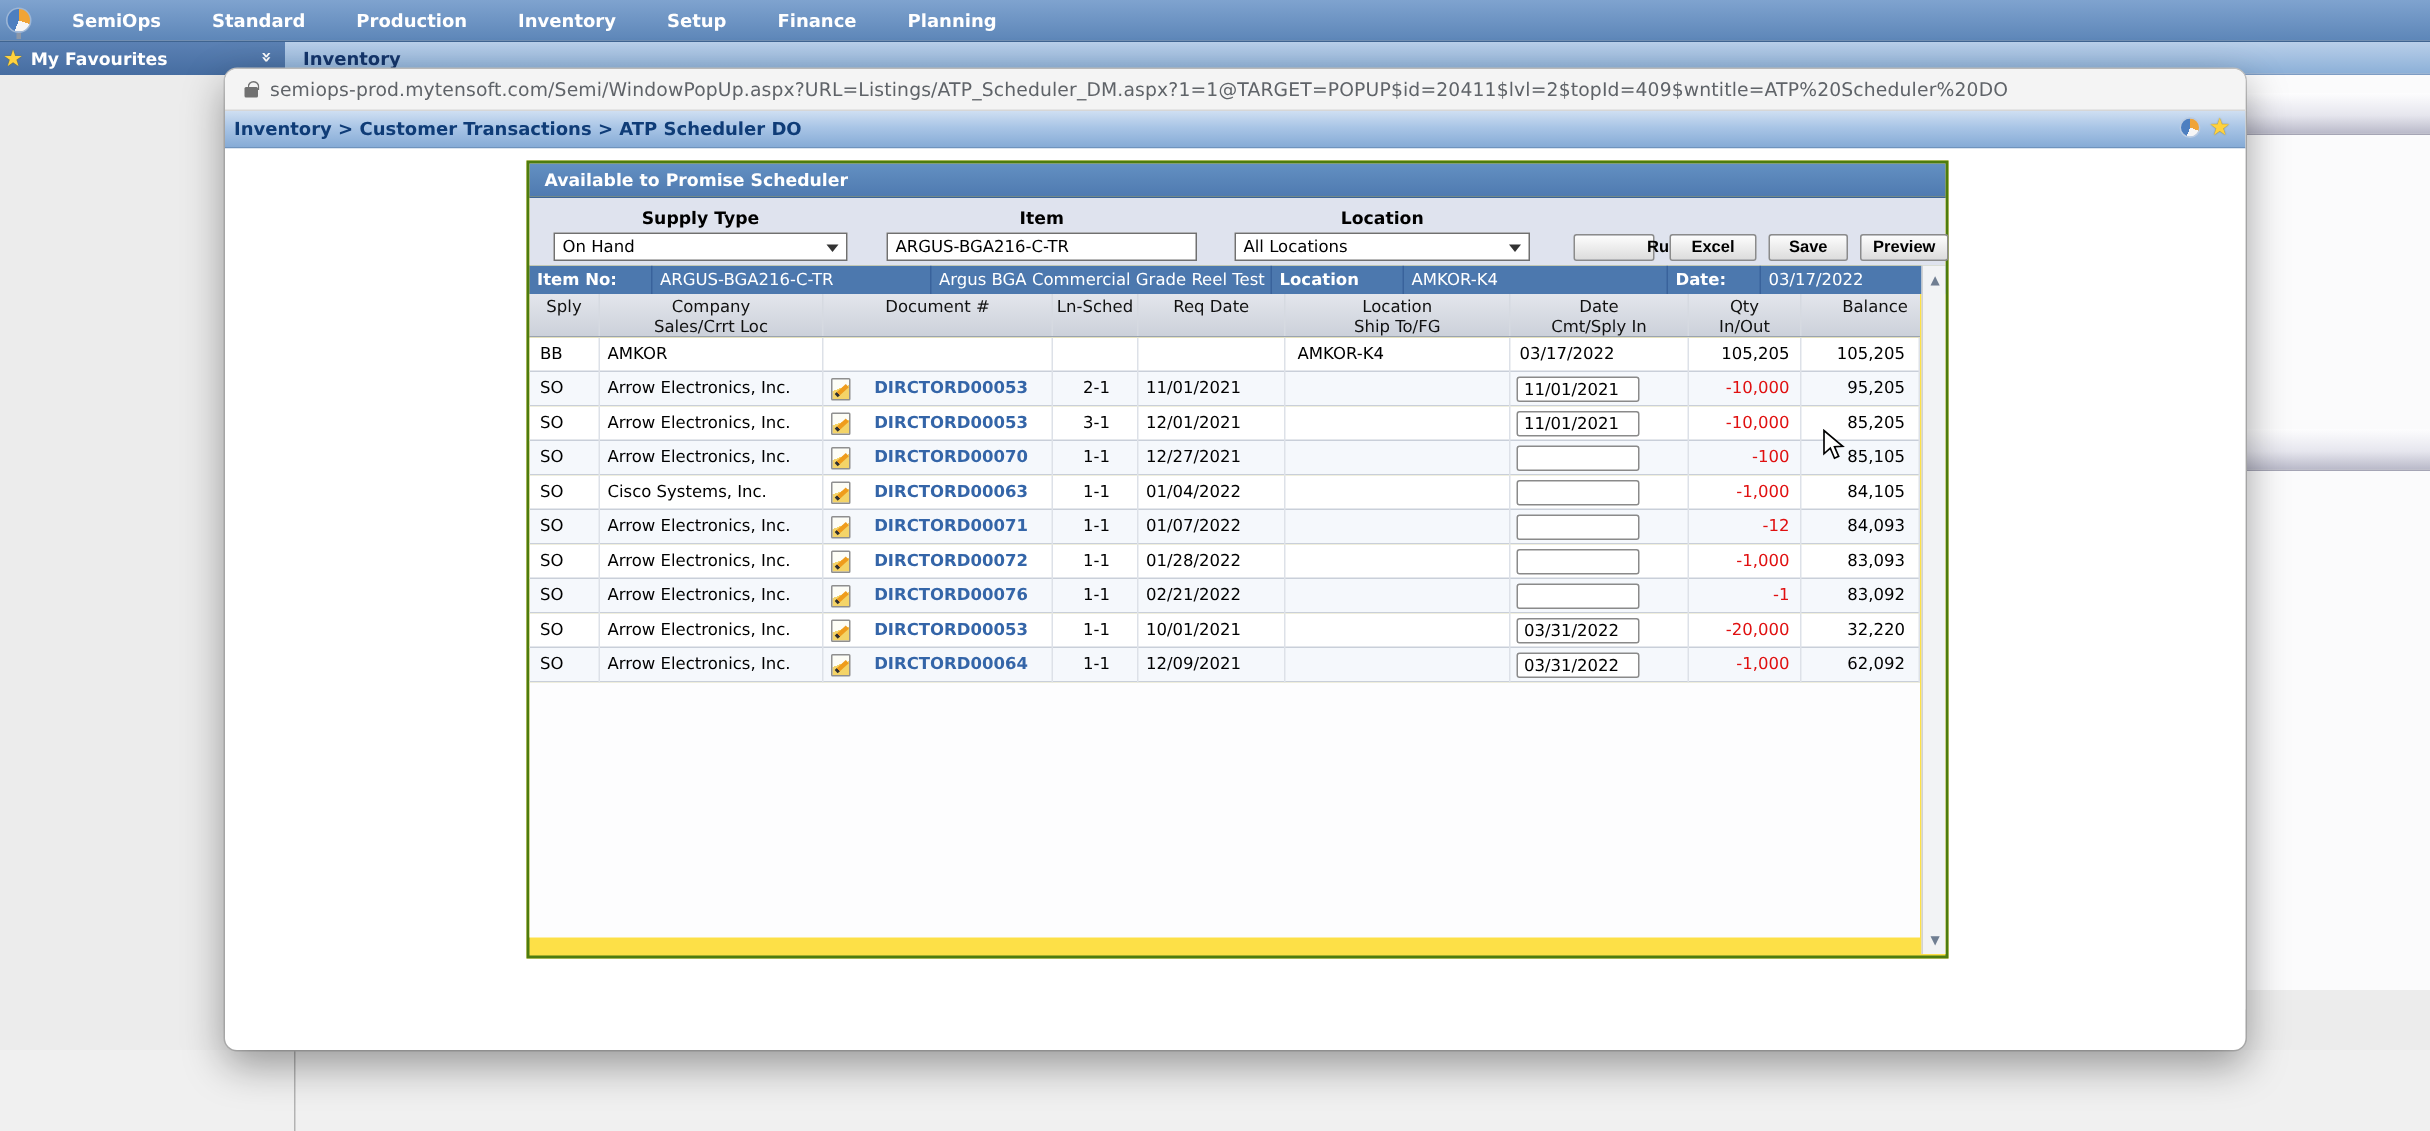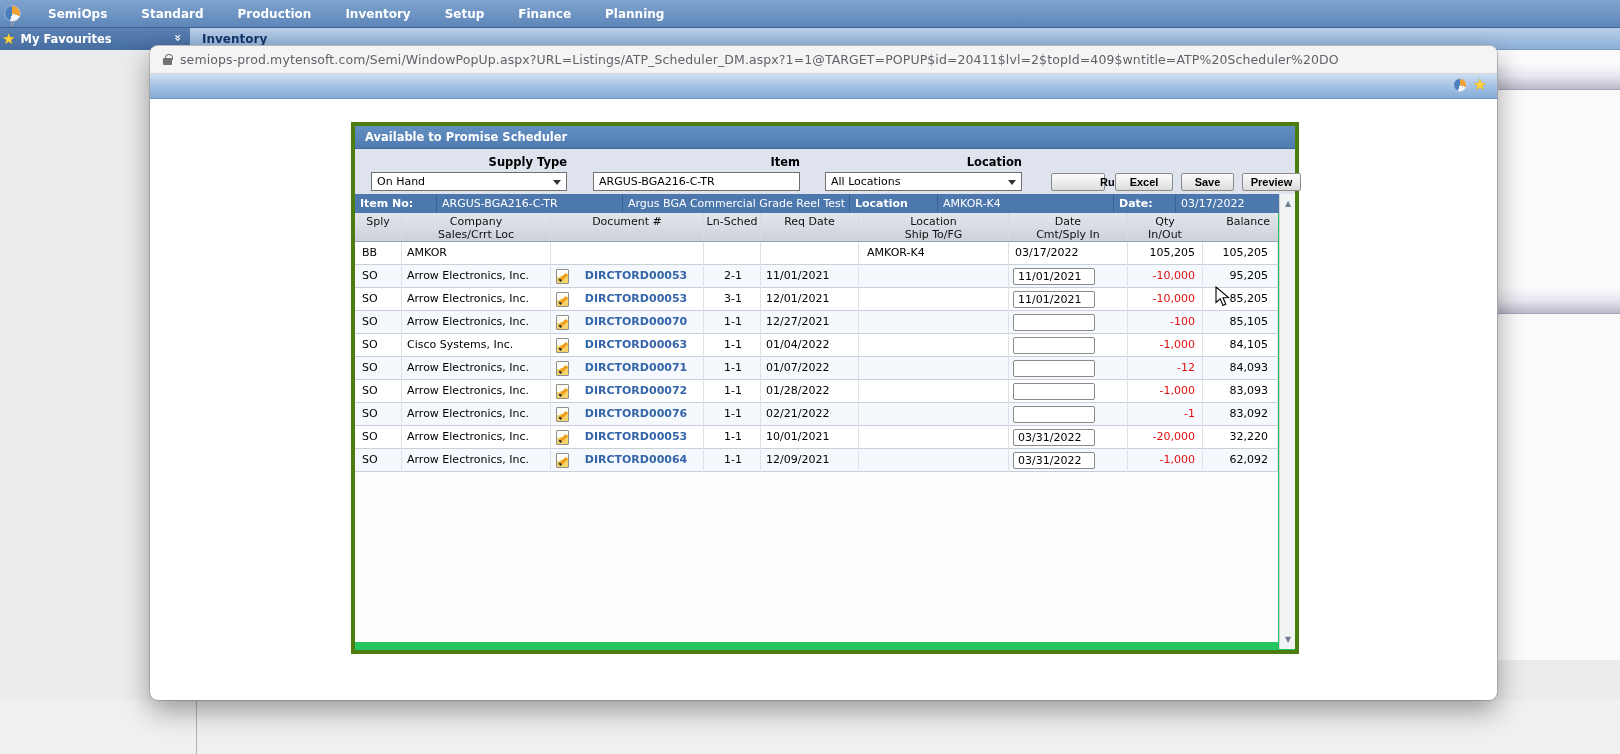--- a/index.html
+++ b/index.html
@@ -54,26 +54,26 @@
   .crumbbar { height:25px; background:linear-gradient(#cfdff2 0%,#a9c5e6 45%,#86abd6 100%);
     border-bottom:1px solid #6f93bd; display:flex; align-items:center; position:relative; }
   .crumb-text { color:#0f3c77; font-weight:bold; font-size:12px; margin-left:6px; }
   .crumb-icons { position:absolute; right:10px; top:3px; display:flex; align-items:center; gap:6px; }
   .mini-globe { width:14px; height:14px; border-radius:50%;
     background:conic-gradient(#f0a437 0 110deg,#f6f6f6 110deg 200deg,#4d7fc0 200deg 360deg); border:1px solid #b9cbe2; }
   .crumb-star { color:#ffd23e; font-size:16px; text-shadow:0 0 1px #8a6d00; line-height:16px; }
   .popup-content { position:relative; height:574px; background:#fff; }
 
   
-  .panel { position:absolute; left:201px; top:23px; width:948px; height:532px;
-    border:4px solid #4d7c0f; background:#22c55e; }
+  .panel { position:absolute; left:201px; top:8px; width:948px; height:532px;
+    border:2px solid #4d7c0f; background:#fde047; }
   .panel-header { height:23px; background:linear-gradient(#6390c2,#4f7ab0); color:#fff; font-weight:bold;
     font-size:11.5px; line-height:23px; padding-left:10px; border-bottom:1px solid #3c6496; }
   .filters { position:relative; height:45px; background:#dfe3ee; }
-  .flt-label { position:absolute; top:6px; font-size:11.5px; font-weight:bold; color:#000; text-align:right; }
+  .flt-label { position:absolute; top:6px; font-size:11.5px; font-weight:bold; color:#000; text-align:center; }
   .lbl-supply { left:16px; width:196px; } .lbl-item { left:238px; width:207px; } .lbl-loc { left:470px; width:197px; }
   .dropdown { position:absolute; top:23px; height:19px; background:#fff; border:1px solid #707070;
     font-size:11px; line-height:17px; padding-left:5px; color:#000; }
   .dd-supply { left:16px; width:196px; } .dd-loc { left:470px; width:197px; }
   .dd-arrow { position:absolute; right:5px; top:7px; width:0; height:0;
     border-left:4px solid transparent; border-right:4px solid transparent; border-top:5px solid #333; }
   .txt-input { position:absolute; left:238px; top:23px; width:207px; height:19px; border:1px solid #707070;
     font-size:11px; padding-left:5px; font-family:"DejaVu Sans",sans-serif; }
   .btn { position:absolute; top:24px; height:18px; border:1px solid #8b8b8b; border-radius:2px;
     background:linear-gradient(#fdfdfd,#dcdcdc); font-weight:bold; font-size:11px; text-align:center;
@@ -159,20 +159,21 @@
 
   <div class="popup">
 
 
     <div class="urlbar">
       <span class="lock-icon"></span>
       <span class="url-text">semiops-prod.mytensoft.com/Semi/WindowPopUp.aspx?URL=Listings/ATP_Scheduler_DM.aspx?1=1@TARGET=POPUP$id=20411$lvl=2$topId=409$wntitle=ATP%20Scheduler%20DO</span>
     </div>
 
     <div class="crumbbar">
+      <span class="crumb-text">Inventory &gt; Customer Transactions &gt; ATP Scheduler DO</span>
       <span class="crumb-icons">
         <span class="mini-globe"></span>
         <span class="crumb-star">★</span>
       </span>
     </div>
 
     <div class="popup-content">
       <div class="panel">
 
         <div class="panel-header">Available to Promise Scheduler</div>

